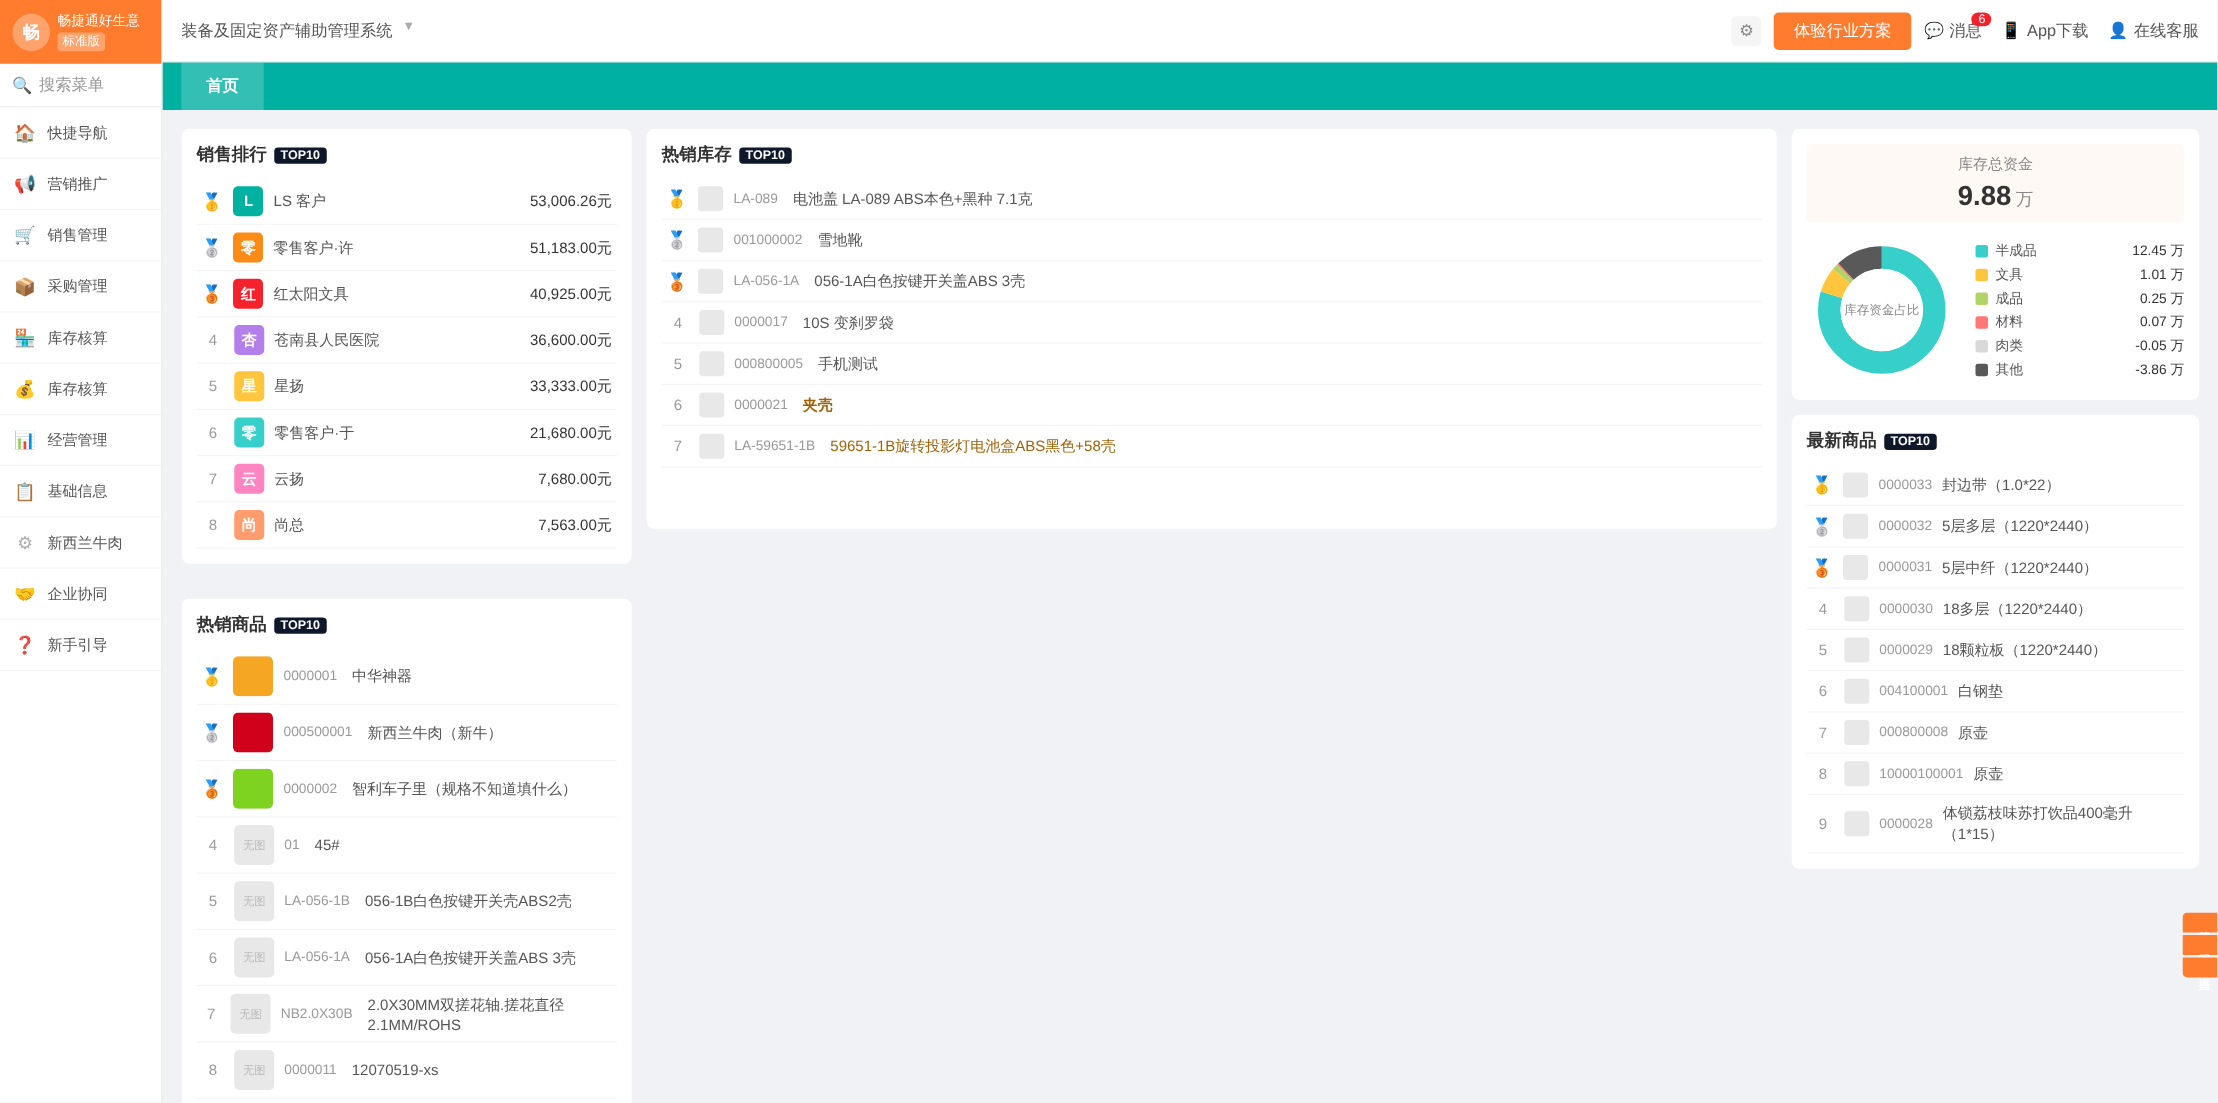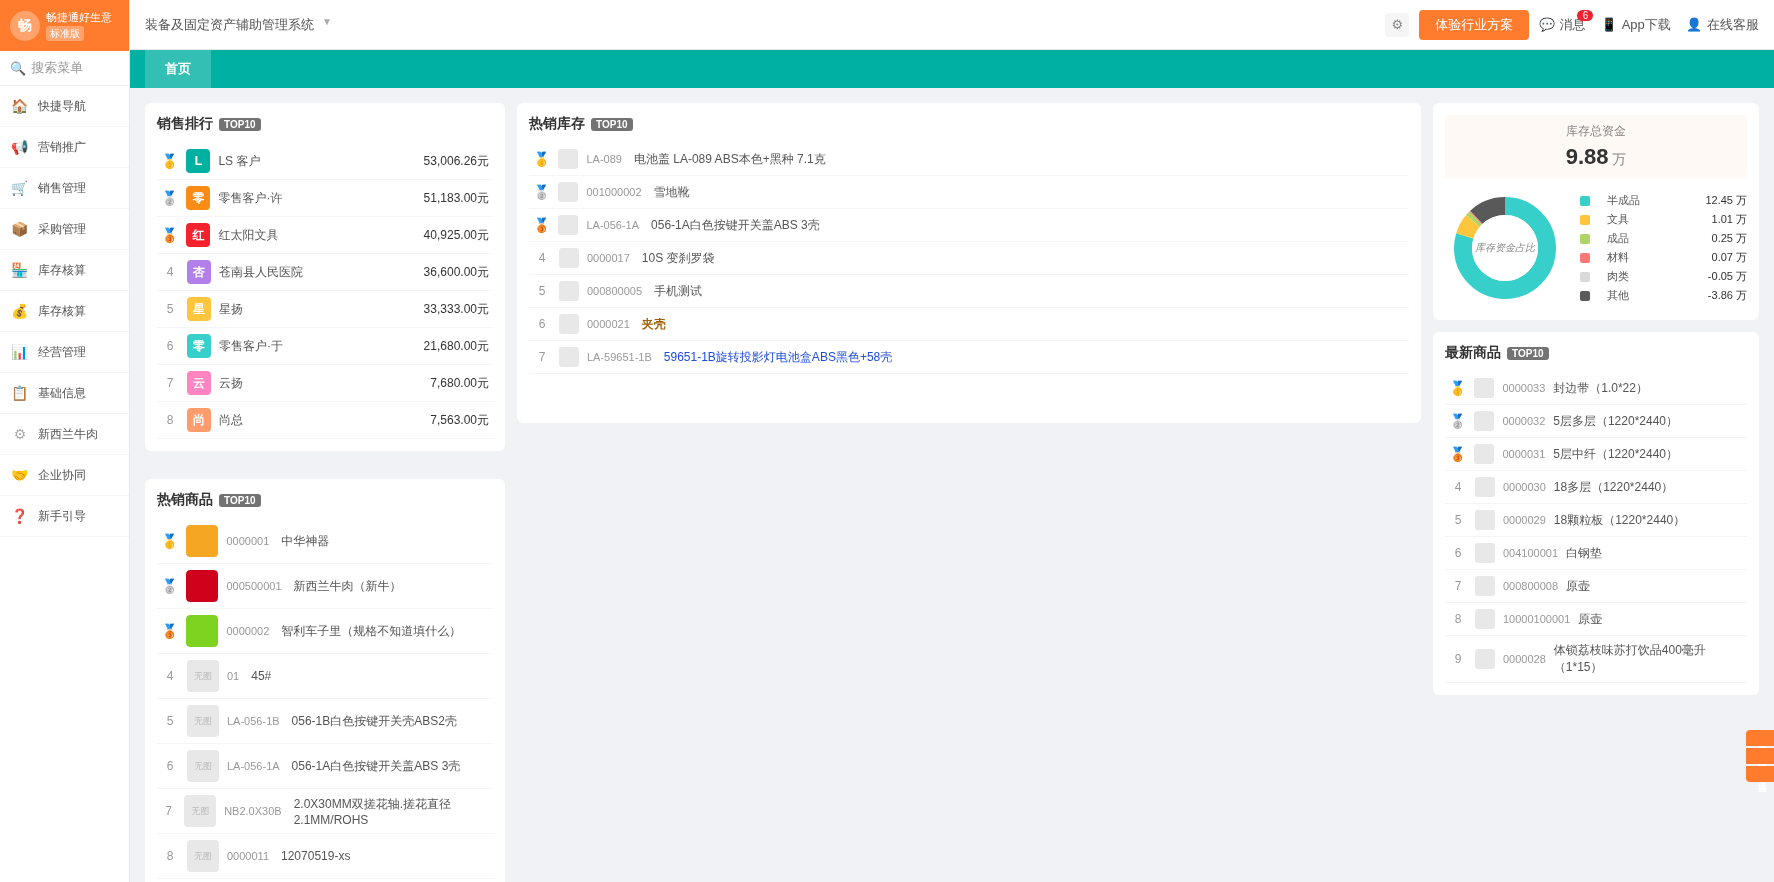--- a/index.html
+++ b/index.html
@@ -201,21 +201,21 @@
     .section-title {
       font-size: 14px;
       font-weight: bold;
       color: #333;
       margin-bottom: 10px;
       display: flex;
       align-items: center;
       gap: 6px;
     }
     .section-title .top-badge {
-      background: #737373;
+      background: #0f172a;
       color: #fff;
       font-size: 10px;
       padding: 1px 5px;
       border-radius: 3px;
     }
     .rank-row {
       display: flex;
       align-items: center;
       padding: 6px 4px;
       border-bottom: 1px solid #f5f5f5;
@@ -266,28 +266,27 @@
     .chart-area {
       display: flex;
       gap: 15px;
       align-items: center;
     }
     .donut-container {
       width: 120px;
       height: 120px;
       flex-shrink: 0;
       position: relative;
-      font-style: italic;
     }
     .donut-container svg { width: 100%; height: 100%; }
     .legend-list { flex: 1; display: flex; flex-direction: column; gap: 4px; }
     .legend-item {
       display: flex;
       align-items: center;
-      gap: 17px;
+      gap: 6px;
       font-size: 11px;
     }
     .legend-dot {
       width: 10px; height: 10px;
       border-radius: 2px;
       flex-shrink: 0;
     }
     .legend-name { flex: 1; color: #555; }
     .legend-value { color: #333; font-weight: 500; }
 
@@ -617,21 +616,21 @@
             <div class="rank-row">
     <span style="color:#999;font-size:12px;width:18px;display:inline-block;text-align:center;">6</span>
     <div class="small-thumb" style="background:#e8e8e8;"></div>
     <span class="product-code">0000021</span>
     <span class="product-name" style="flex:1;color:#a16207;font-size:12px;font-weight:bold;">夹壳</span>
   </div>
             <div class="rank-row">
     <span style="color:#999;font-size:12px;width:18px;display:inline-block;text-align:center;">7</span>
     <div class="small-thumb" style="background:#e8e8e8;"></div>
     <span class="product-code">LA-59651-1B</span>
-    <span class="product-name" style="flex:1;color:#1d4ed8;font-size:12px;">59651-1B旋转投影灯电池盒ABS黑色+58壳</span>
+    <span class="product-name" style="flex:1;color:#a16207;font-size:12px;">59651-1B旋转投影灯电池盒ABS黑色+58壳</span>
   </div>
           </div>
       </div>
     </div>
 
     <div class="col-right">
 
       <div class="card">
         <div class="inventory-total">
           <div class="inventory-total-label">库存总资金</div>

